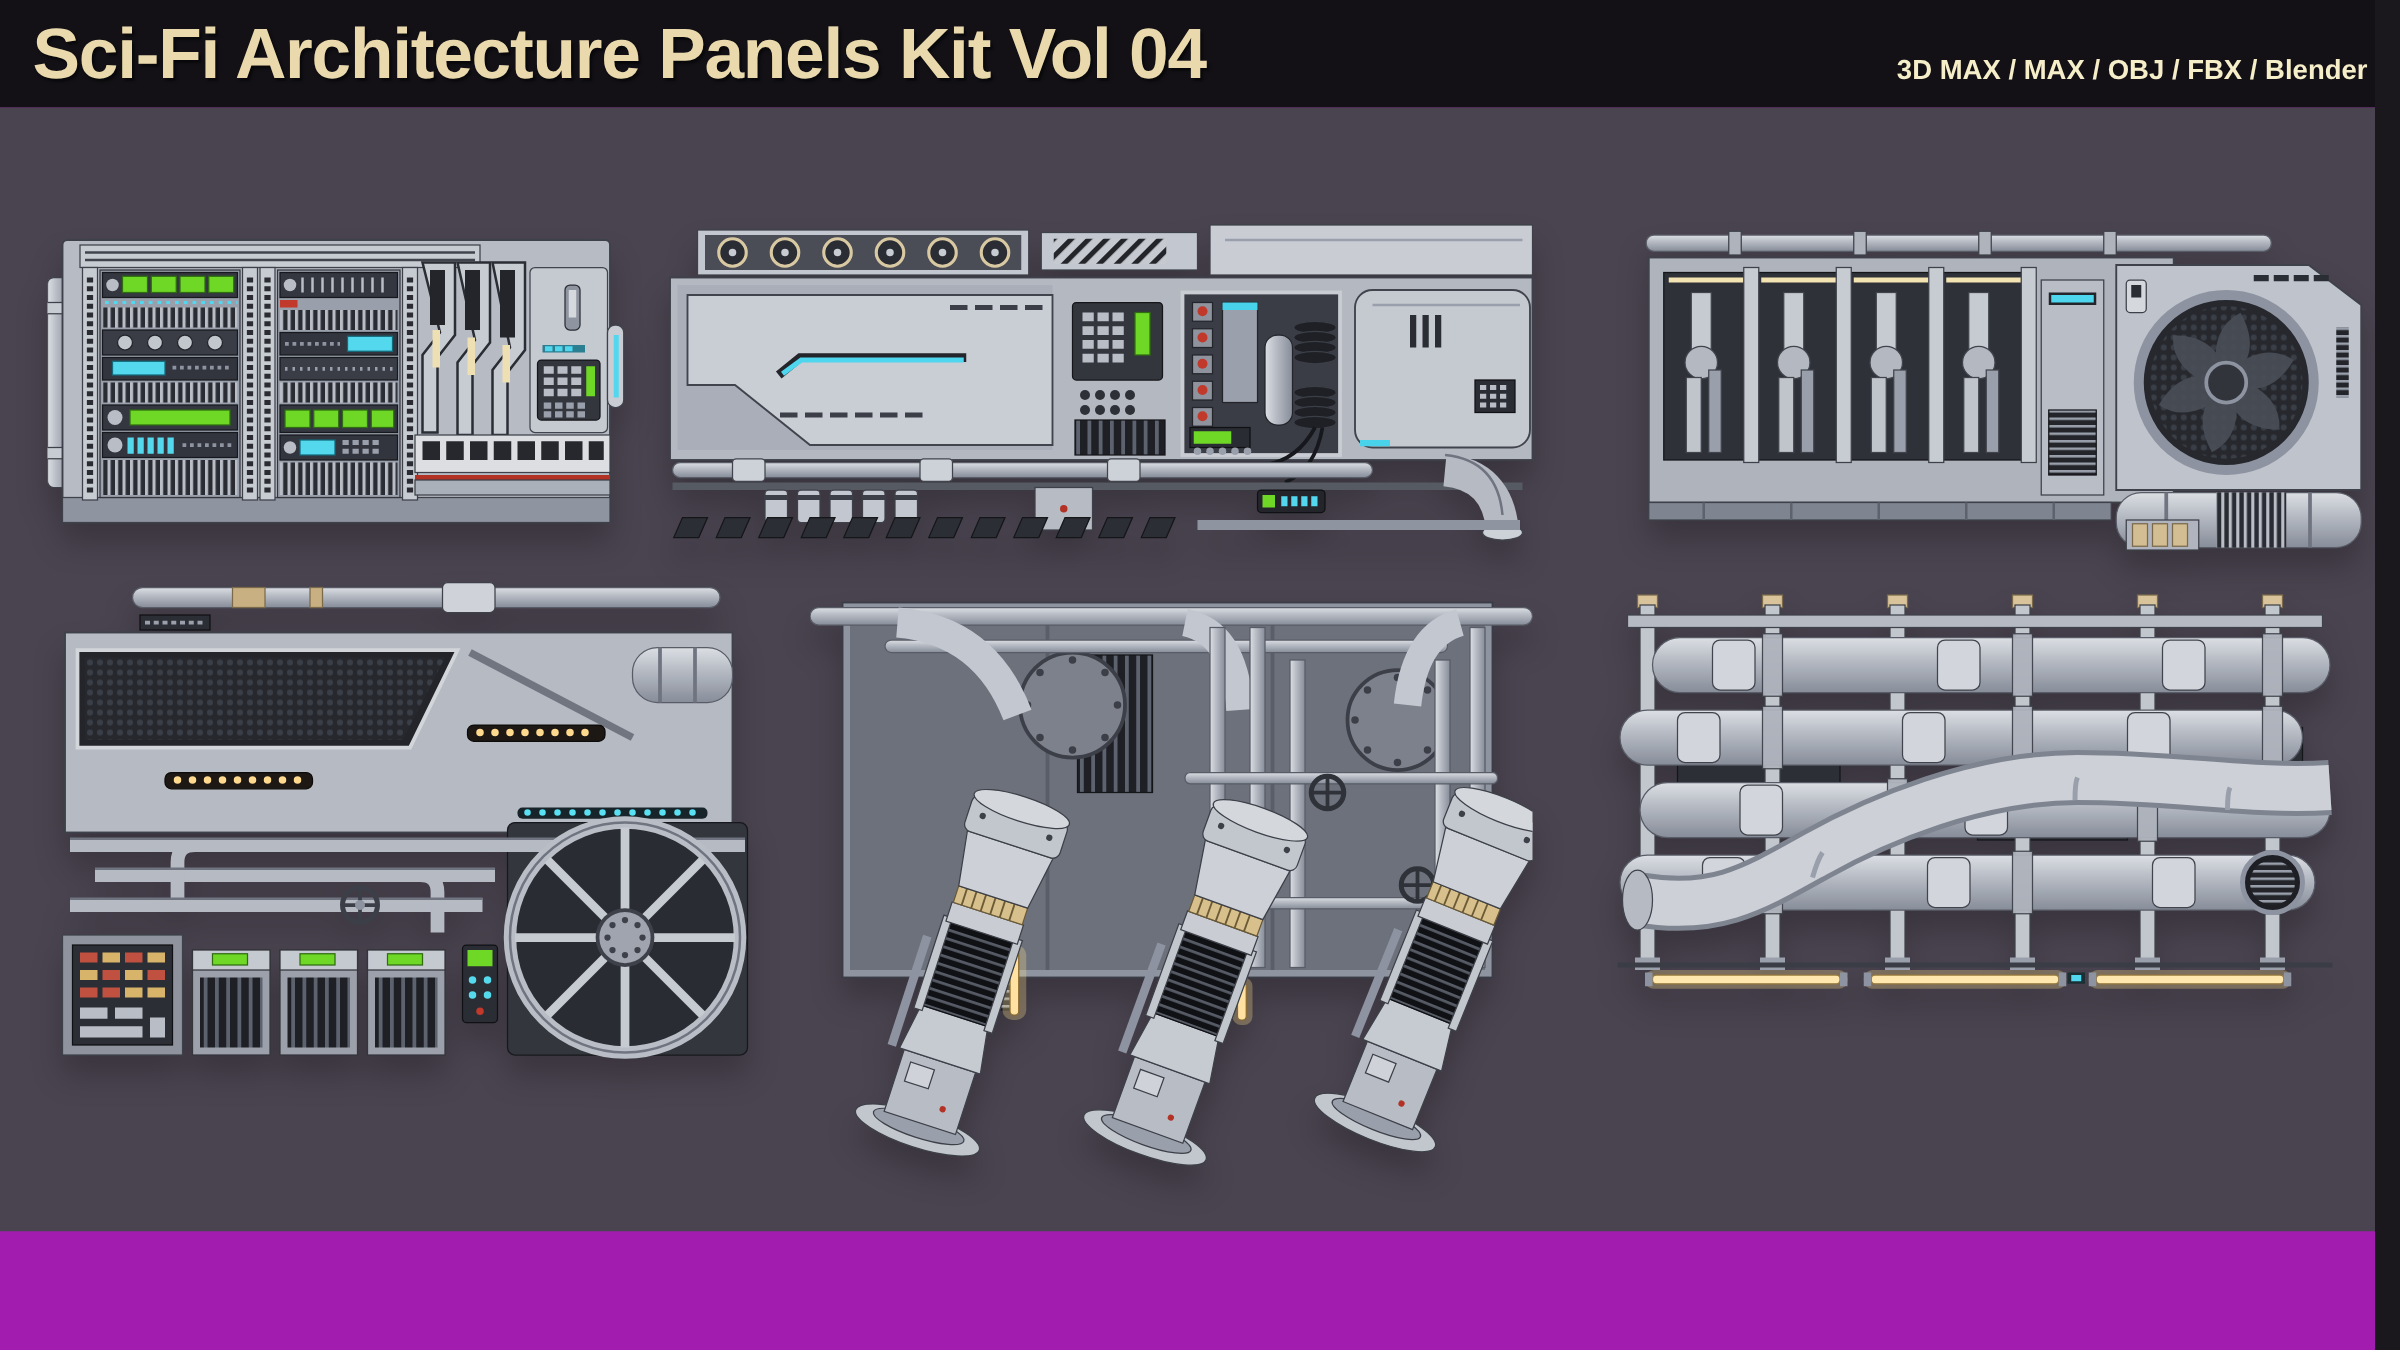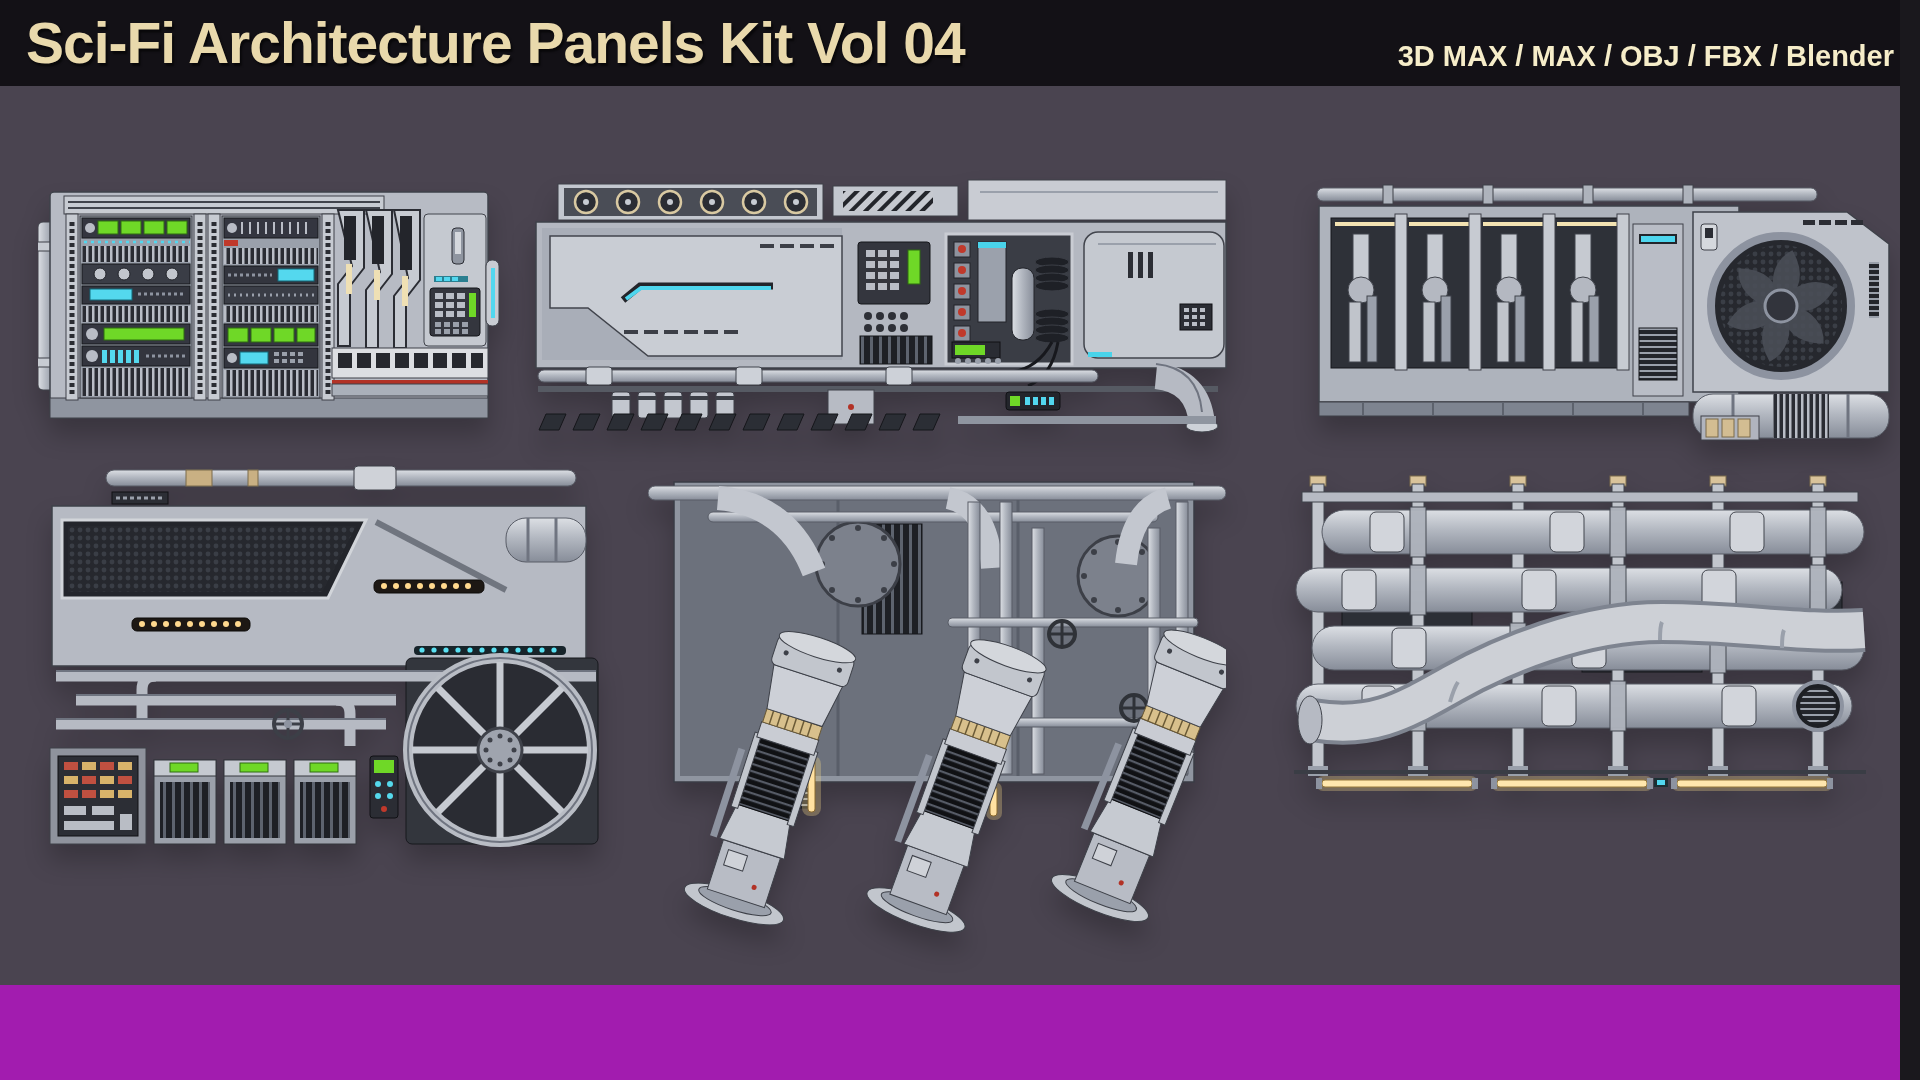--- a/index.html
+++ b/index.html
@@ -4,21 +4,21 @@
 <style>
   html,body{margin:0;padding:0;background:#1a181d;}
   .stage{position:relative;width:1900px;height:1080px;overflow:hidden;
          font-family:"Liberation Sans",sans-serif;background:#a21caf;}
   
   .topbar{position:absolute;left:0;top:0;width:1920px;height:86px;background:#131116;
           display:flex;align-items:center;justify-content:space-between;box-sizing:border-box;
           padding:0 26px;}
   .title{color:#e9d9ac;font-size:57px;font-weight:700;letter-spacing:-1px;
          text-shadow:2px 3px 2px rgba(0,0,0,.55);white-space:nowrap;line-height:1;}
-  .formats{color:#f6edc9;font-size:29px;font-weight:700;white-space:nowrap;line-height:1;
+  .formats{color:#f6edc9;font-size:22px;font-weight:700;white-space:nowrap;line-height:1;
            align-self:center;margin-top:26px;}
   .bottombar{position:absolute;left:0;top:985px;width:1920px;height:95px;background:#131116;
              display:flex;align-items:center;justify-content:flex-end;box-sizing:border-box;
              padding:0 30px;}
   .grouplabel{color:#a49677;font-size:60px;font-weight:400;letter-spacing:1px;line-height:1;
               font-family:"DejaVu Sans","Liberation Sans",sans-serif;}
   
   .showcase{position:absolute;left:0;top:86px;width:1920px;height:899px;background:#4a4450;}
   figure.render{position:absolute;margin:0;padding:0;}
   figure.render svg{display:block;filter:drop-shadow(0 16px 12px rgba(0,0,0,.22));}

